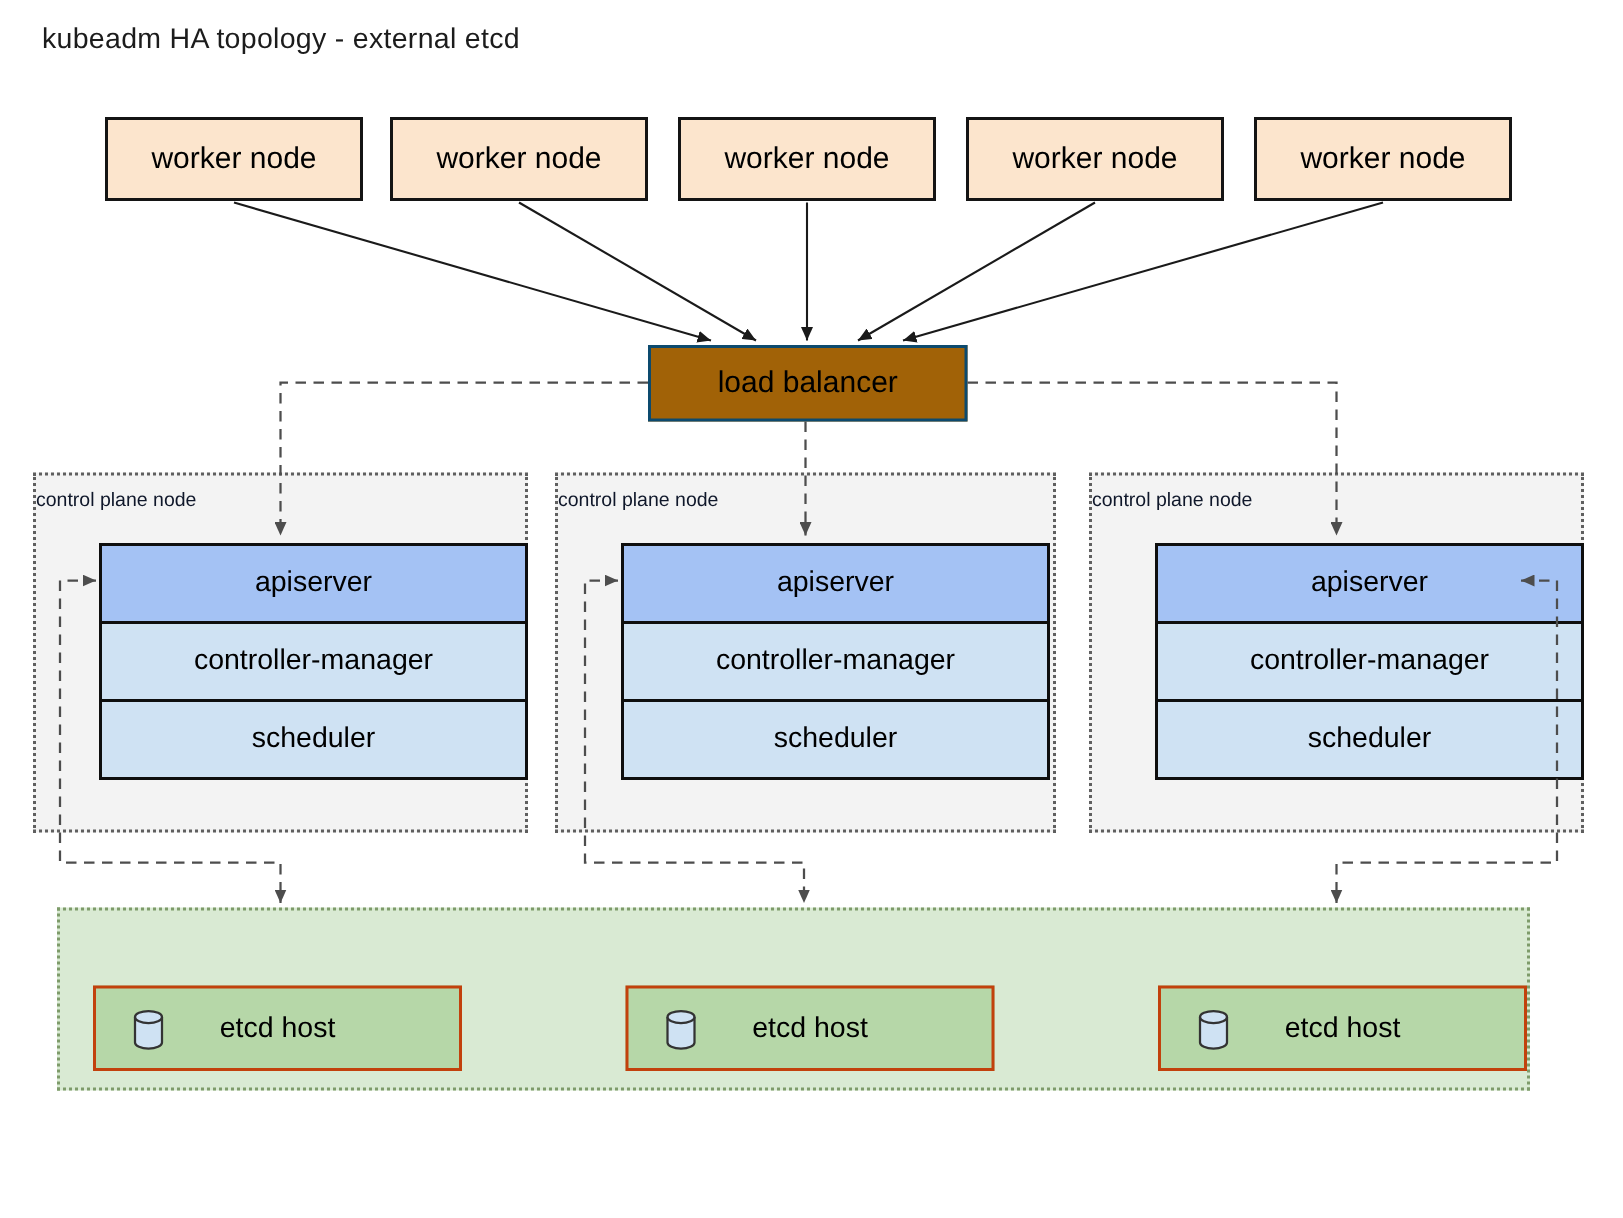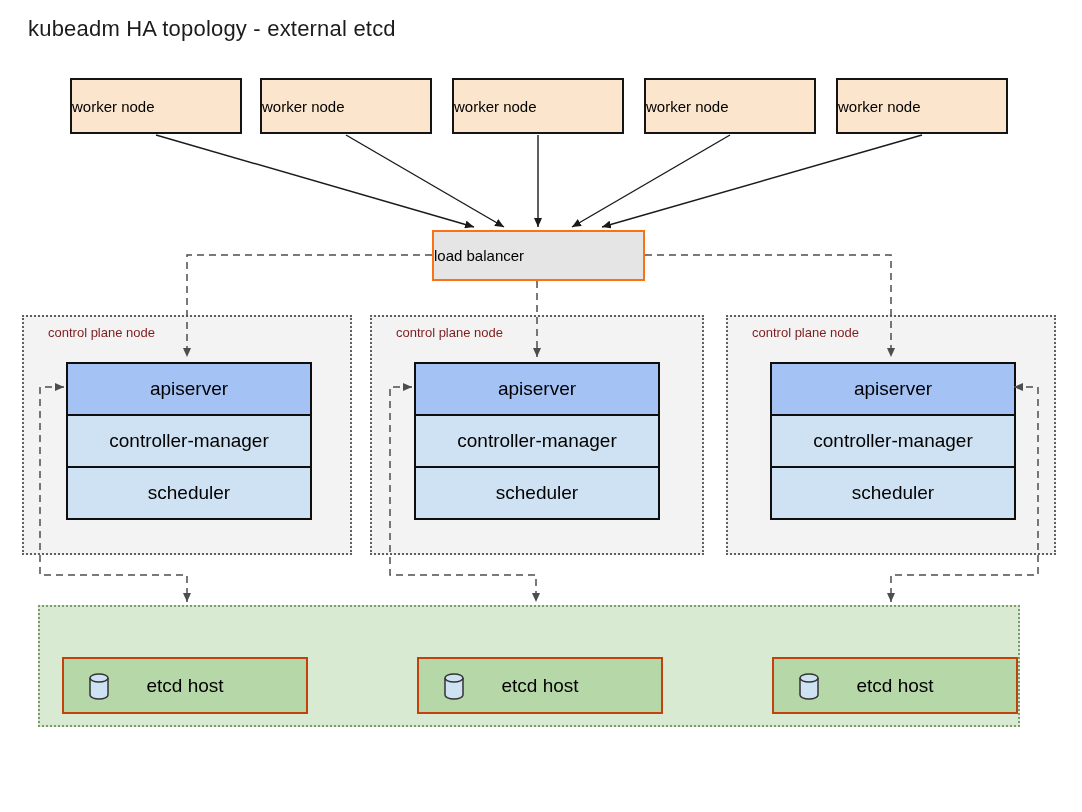--- a/index.html
+++ b/index.html
@@ -1,39 +1,39 @@
 <!DOCTYPE html>
 <html><head>
 <meta charset="utf-8">
 <style>
   html,body{margin:0;padding:0;background:#ffffff;}
   .canvas{
     position:relative; width:1082px; height:812px; background:#ffffff;
     font-family:"Liberation Sans", sans-serif; color:#000; overflow:hidden;
   }
   .title{
-    position:absolute; left:28px; top:16px; font-size:22px; color:#1c1c1c;
+    position:absolute; left:28px; top:16px; font-size:19px; color:#1c1c1c;
     letter-spacing:0.2px;
   }
   .box{
-    position:absolute; display:flex; align-items:center; justify-content:flex-start;
-    font-size:15px; color:#000; box-sizing:border-box;
+    position:absolute; display:flex; align-items:center; justify-content:center;
+    font-size:20px; color:#000; box-sizing:border-box;
   }
   .worker{ top:78px; width:172px; height:56px; background:#fce5cd; border:2px solid #141414; }
-  .lb{ left:432px; top:230px; width:213px; height:51px; background:#e5e5e5; border:2px solid #f97316; }
+  .lb{ left:432px; top:230px; width:213px; height:51px; background:#a16207; border:2px solid #0c4a6e; }
   .cp{
     position:absolute; top:315px; height:240px; background:#f3f3f3;
     border:2px dotted #5f5f5f; box-sizing:border-box;
   }
   .cp-label{
-    position:absolute; left:24px; top:8px; font-size:13px; color:#7f1d1d;
+    position:absolute; left:0; top:8px; font-size:13px; color:#0f172a;
   }
   .cp-stack{ position:absolute; left:42px; top:45px; width:246px; }
   .comp{
-    position:relative; width:246px; height:54px; display:flex; align-items:center;
+    position:relative; width:286px; height:54px; display:flex; align-items:center;
     justify-content:center; font-size:19px; border:2px solid #0e0e0e;
     box-sizing:border-box; margin-top:-2px; background:#cfe2f3;
   }
   .comp:first-child{ margin-top:0; }
   .comp.apiserver{ background:#a4c2f4; }
   .etcd-cluster{
     position:absolute; left:38px; top:605px; width:982px; height:122px;
     background:#d9ead3; border:2px dotted #7e9b6a; box-sizing:border-box;
   }
   .etcd-cluster-label{

